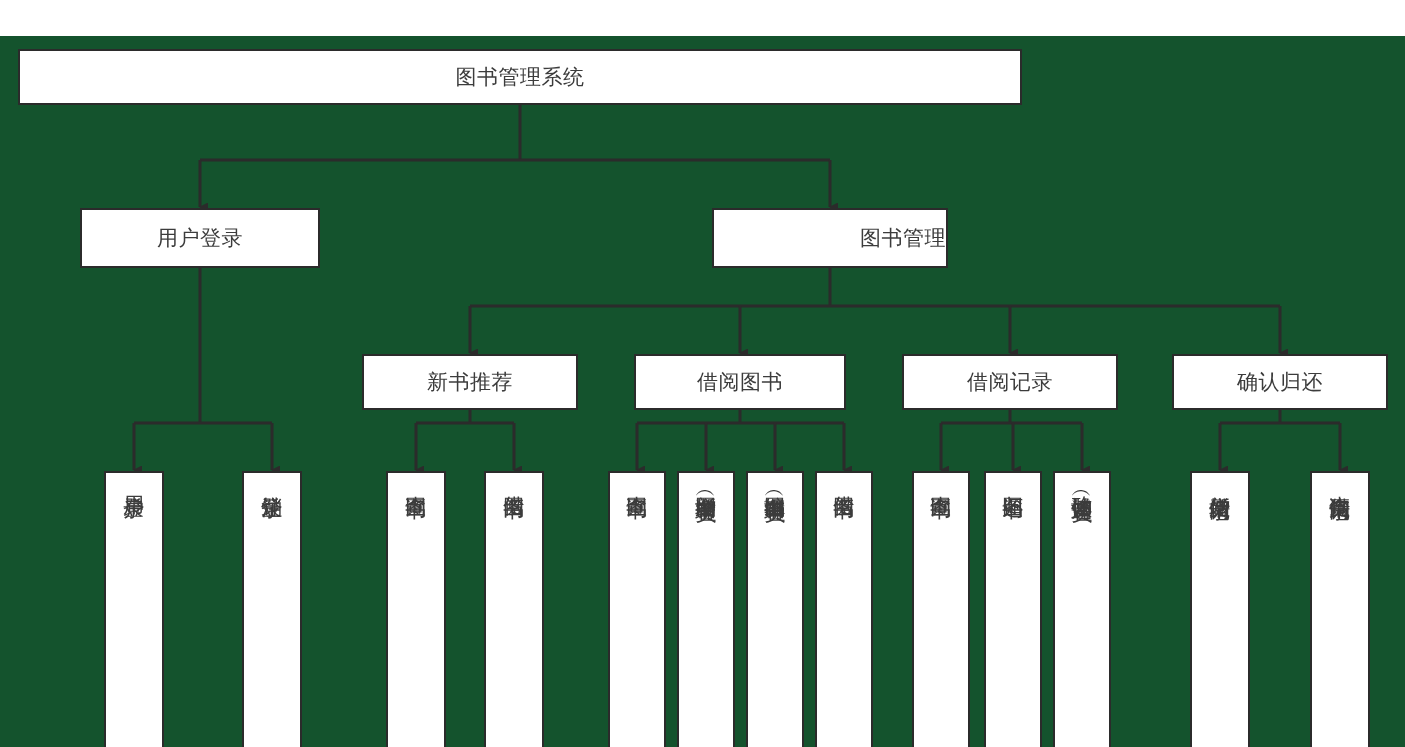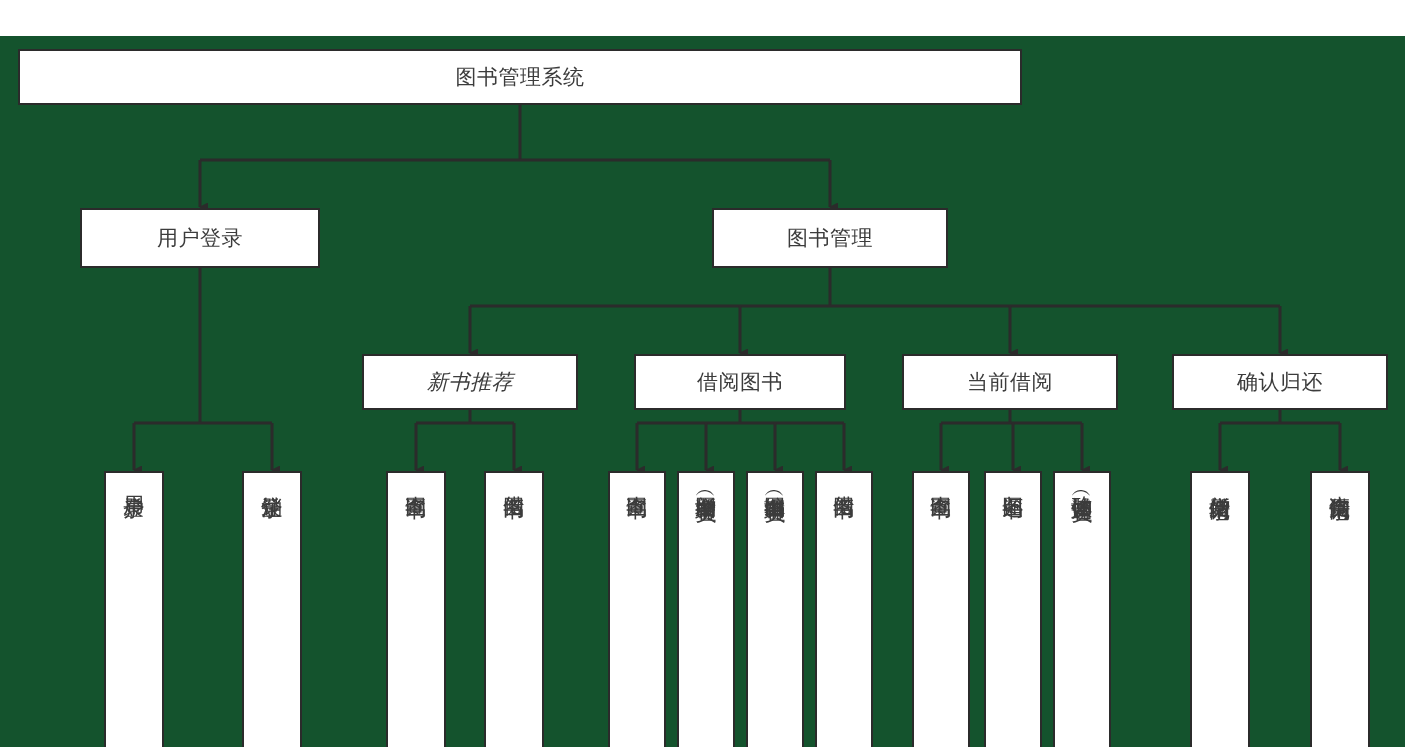--- a/index.html
+++ b/index.html
@@ -115,31 +115,31 @@
       </g>
   </svg>
 
   <div id="nodes-layer">
       <div class="node" style="left: 18px; top: 13px; width: 1004px; height: 56px;">
         <span class="node-label">图书管理系统</span>
       </div>
       <div class="node" style="left: 80px; top: 172px; width: 240px; height: 60px;">
         <span class="node-label">用户登录</span>
       </div>
-      <div class="node" style="left: 712px; top: 172px; width: 236px; height: 60px;">
+      <div class="node" style="left: 712px; top: 172px; width: 236px; height: 60px; justify-content: flex-end;">
         <span class="node-label">图书管理</span>
       </div>
-      <div class="node" style="left: 362px; top: 318px; width: 216px; height: 56px; font-style: italic;">
+      <div class="node" style="left: 362px; top: 318px; width: 216px; height: 56px;">
         <span class="node-label">新书推荐</span>
       </div>
       <div class="node" style="left: 634px; top: 318px; width: 212px; height: 56px;">
         <span class="node-label">借阅图书</span>
       </div>
       <div class="node" style="left: 902px; top: 318px; width: 216px; height: 56px;">
-        <span class="node-label">当前借阅</span>
+        <span class="node-label">借阅记录</span>
       </div>
       <div class="node" style="left: 1172px; top: 318px; width: 216px; height: 56px;">
         <span class="node-label">确认归还</span>
       </div>
       <div class="node vertical" style="left: 104px; top: 435px; width: 60px; height: 300px;">
         <span class="node-label">用户登录</span>
       </div>
       <div class="node vertical" style="left: 242px; top: 435px; width: 60px; height: 300px;">
         <span class="node-label">注销登录</span>
       </div>

